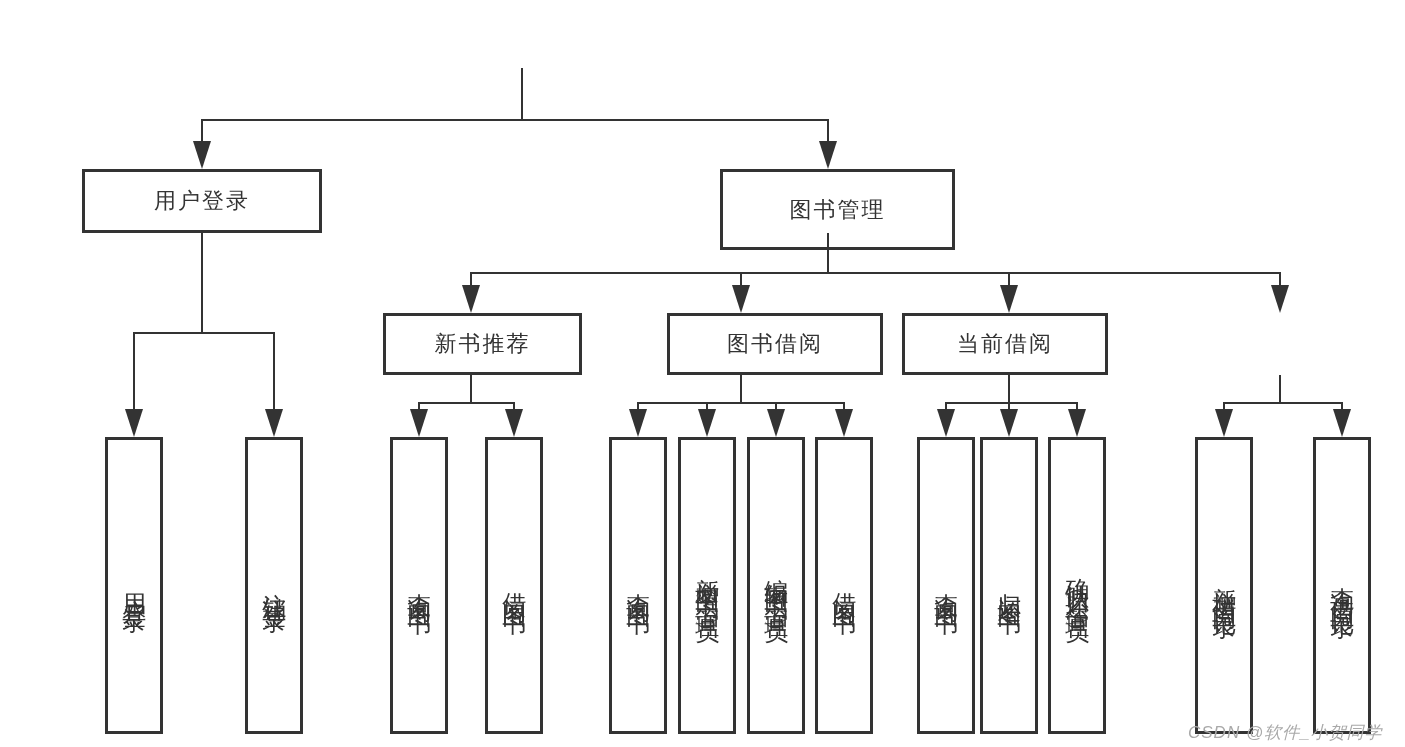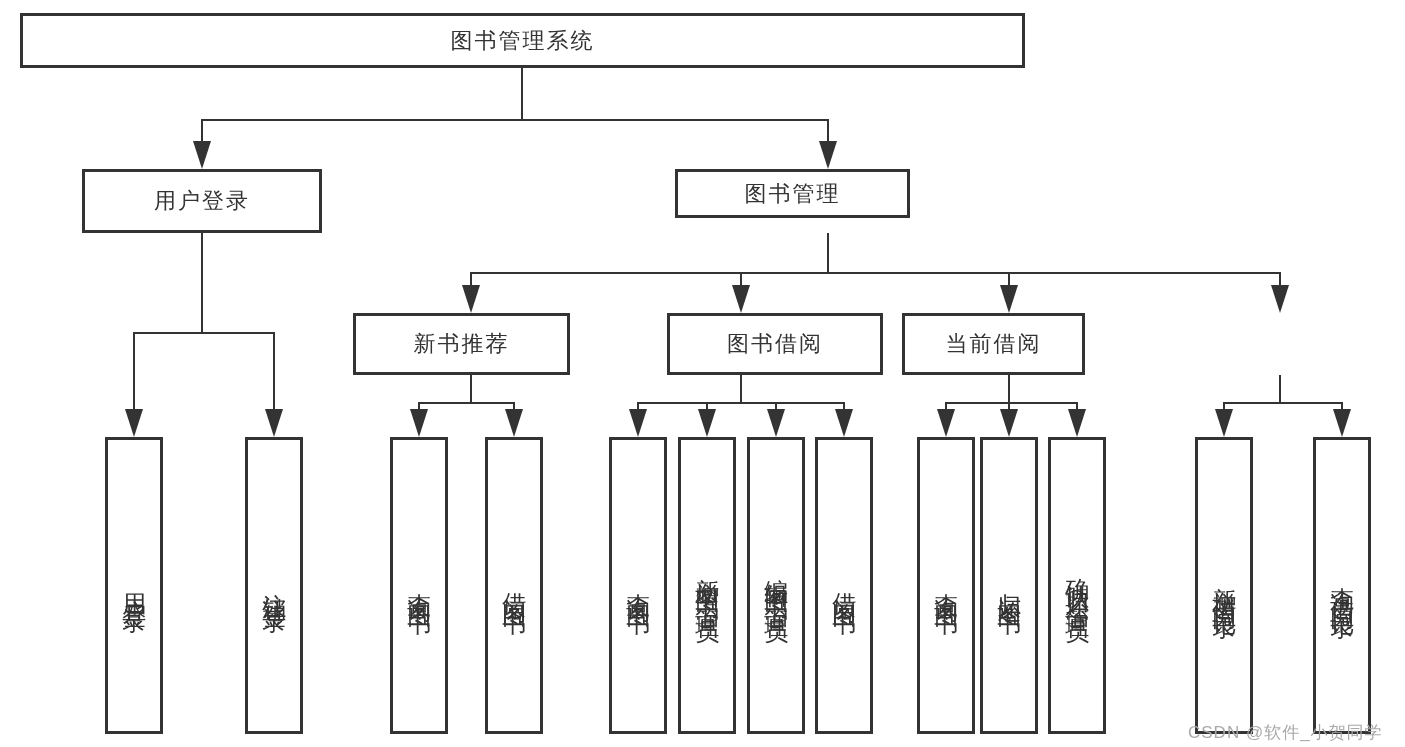--- a/index.html
+++ b/index.html
@@ -27,60 +27,60 @@
   .arrow {
     position:absolute; width:0; height:0;
     border-left:9px solid transparent;
     border-right:9px solid transparent;
     border-top:28px solid var(--line,#333333);
   }
   .watermark {
     position:absolute; left:1188px; top:721px;
     color:var(--watermark,#a9a9a9); font-size:17px; letter-spacing:1px;
     white-space:nowrap;
+    font-style:italic;
   }
 </style>
 </head>
 <body>
 
 <div class="stage">
 
-  <div class="box" style="left:20px;top:13px;width:1005px;height:55px">图书管理系统</div>
 
   <div class="vl" style="left:521px;top:68px;height:53px"></div>
   <div class="hl" style="left:201px;top:119px;width:628px"></div>
   <div class="vl" style="left:201px;top:119px;height:26px"></div>
   <div class="arrow" style="left:193px;top:141px"></div>
   <div class="vl" style="left:827px;top:119px;height:26px"></div>
   <div class="arrow" style="left:819px;top:141px"></div>
 
   <div class="box" style="left:82px;top:169px;width:240px;height:64px">用户登录</div>
-  <div class="box" style="left:675px;top:169px;width:235px;height:49px">图书管理</div>
+  <div class="box" style="left:720px;top:169px;width:235px;height:81px">图书管理</div>
 
   <div class="vl" style="left:201px;top:233px;height:101px"></div>
   <div class="hl" style="left:133px;top:332px;width:142px"></div>
   <div class="vl" style="left:133px;top:332px;height:79px"></div>
   <div class="arrow" style="left:125px;top:409px"></div>
   <div class="vl" style="left:273px;top:332px;height:79px"></div>
   <div class="arrow" style="left:265px;top:409px"></div>
 
   <div class="vl" style="left:827px;top:233px;height:41px"></div>
   <div class="hl" style="left:470px;top:272px;width:811px"></div>
   <div class="vl" style="left:470px;top:272px;height:16px"></div>
   <div class="arrow" style="left:462px;top:285px"></div>
   <div class="vl" style="left:740px;top:272px;height:16px"></div>
   <div class="arrow" style="left:732px;top:285px"></div>
   <div class="vl" style="left:1008px;top:272px;height:16px"></div>
   <div class="arrow" style="left:1000px;top:285px"></div>
   <div class="vl" style="left:1279px;top:272px;height:16px"></div>
   <div class="arrow" style="left:1271px;top:285px"></div>
 
-  <div class="box" style="left:353px;top:313px;width:217px;height:62px">新书推荐</div>
+  <div class="box" style="left:383px;top:313px;width:199px;height:62px">新书推荐</div>
   <div class="box" style="left:667px;top:313px;width:216px;height:62px">图书借阅</div>
-  <div class="box" style="left:902px;top:313px;width:183px;height:62px">当前借阅</div>
+  <div class="box" style="left:902px;top:313px;width:206px;height:62px">当前借阅</div>
 
   <div class="vl" style="left:470px;top:375px;height:29px"></div>
   <div class="hl" style="left:418px;top:402px;width:97px"></div>
   <div class="vl" style="left:418px;top:402px;height:10px"></div>
   <div class="arrow" style="left:410px;top:409px"></div>
   <div class="vl" style="left:513px;top:402px;height:10px"></div>
   <div class="arrow" style="left:505px;top:409px"></div>
 
   <div class="vl" style="left:740px;top:375px;height:29px"></div>
   <div class="hl" style="left:637px;top:402px;width:208px"></div>

